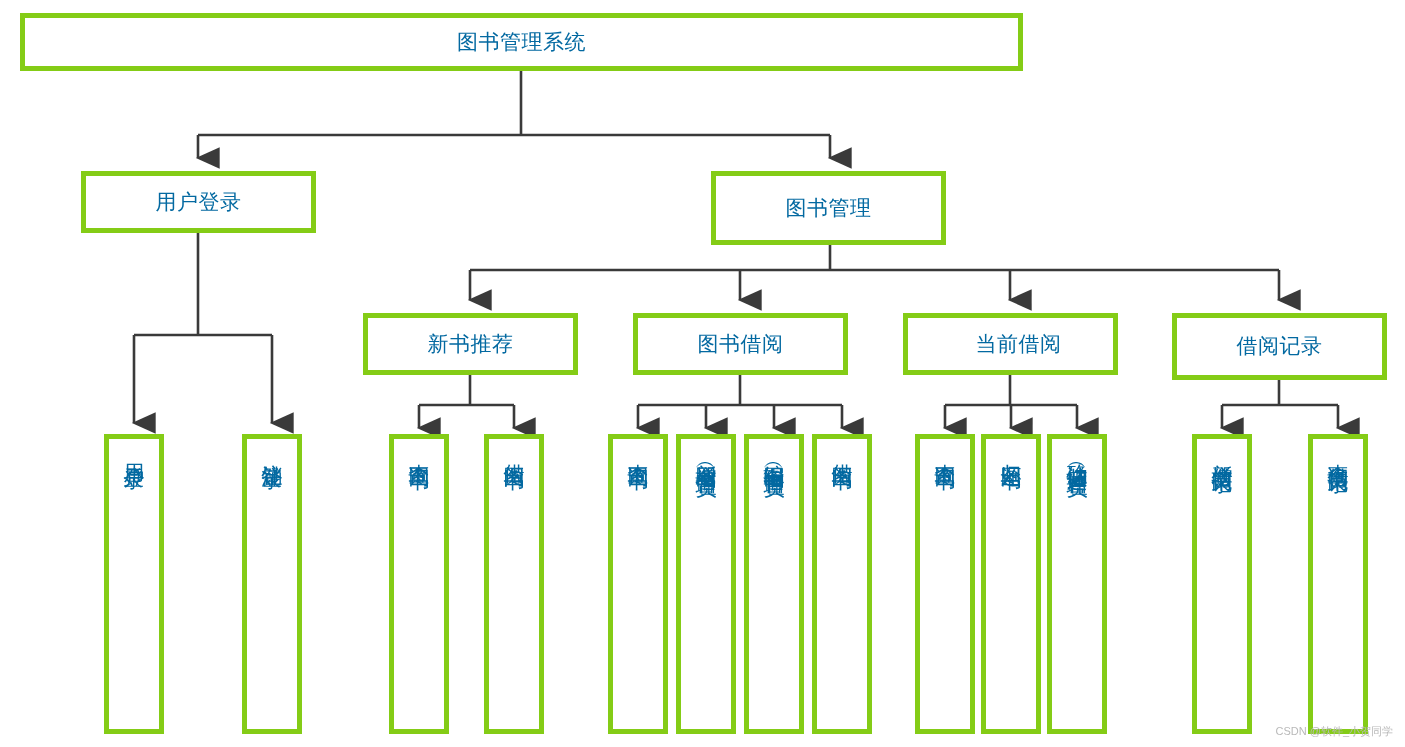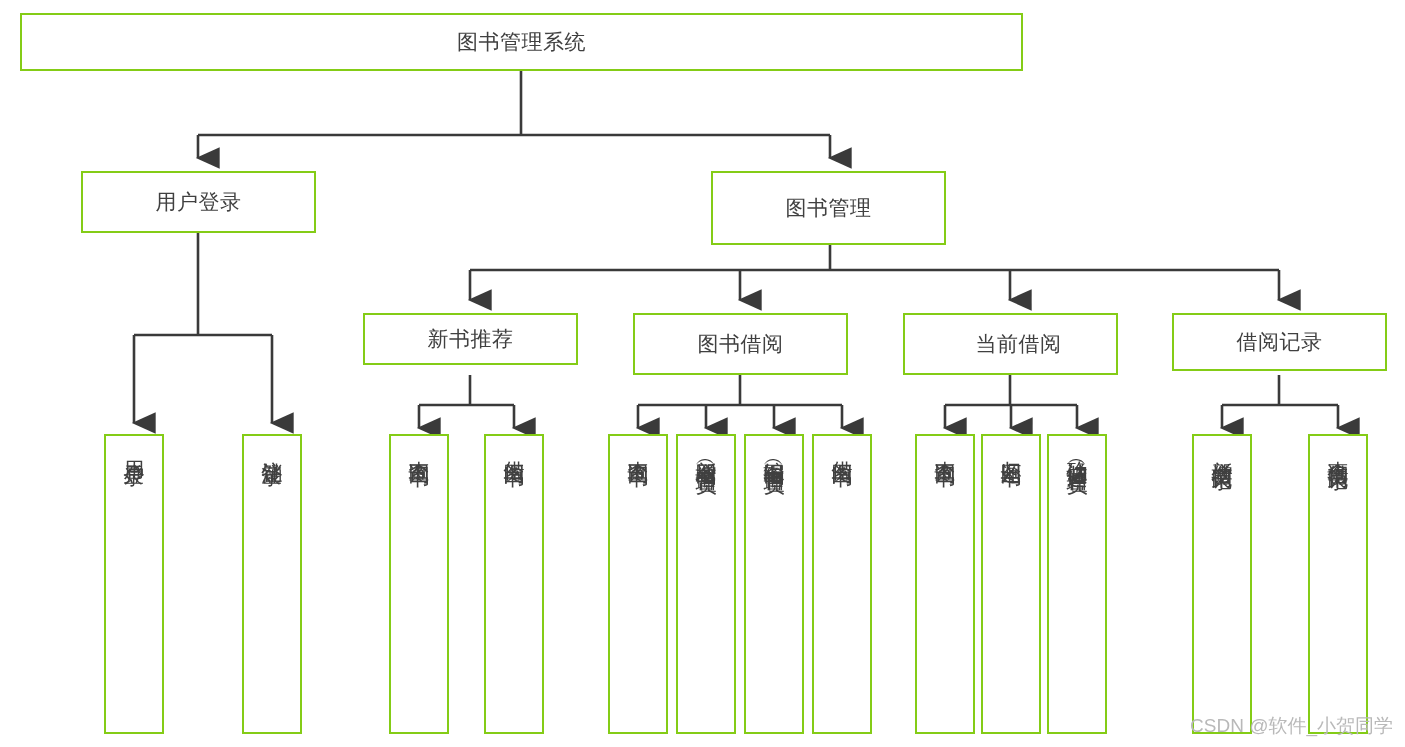--- a/index.html
+++ b/index.html
@@ -22,26 +22,26 @@
     position: absolute;
     left: 0;
     top: 0;
     width: 1405px;
     height: 747px;
     pointer-events: none;
   }
   .node {
     position: absolute;
     box-sizing: border-box;
-    border: 2px solid #84cc16;
+    border: 5px solid #84cc16;
     background: #ffffff;
     display: flex;
     align-items: center;
     justify-content: center;
-    color: #404040;
+    color: #0369a1;
     z-index: 2;
   }
   .node .label {
     display: block;
     text-align: center;
     line-height: 1.18;
     letter-spacing: 0.5px;
   }
   .node.h .label {
     font-size: 21px;
@@ -60,21 +60,21 @@
     text-orientation: upright;
     font-size: 21px;
     line-height: 1.05;
     letter-spacing: 2px;
     white-space: nowrap;
   }
   .watermark {
     position: absolute;
     right: 12px;
     bottom: 8px;
-    font-size: 19px;
+    font-size: 11px;
     color: #b9b9b9;
     z-index: 3;
     white-space: nowrap;
   }
 </style>
 </head>
 <body>
 
 <div id="canvas">
 
@@ -132,30 +132,30 @@
     <span class="label">图书管理系统</span>
   </div>
 
   <div class="node h" style="left:81px; top:171px; width:235px; height:62px;">
     <span class="label">用户登录</span>
   </div>
   <div class="node h" style="left:711px; top:171px; width:235px; height:74px;">
     <span class="label">图书管理</span>
   </div>
 
-  <div class="node h" style="left:363px; top:313px; width:215px; height:52px;">
+  <div class="node h" style="left:363px; top:313px; width:215px; height:62px;">
     <span class="label">新书推荐</span>
   </div>
   <div class="node h" style="left:633px; top:313px; width:215px; height:62px;">
     <span class="label">图书借阅</span>
   </div>
   <div class="node h" style="left:903px; top:313px; width:215px; height:62px;padding-left:16px;">
     <span class="label">当前借阅</span>
   </div>
-  <div class="node h" style="left:1172px; top:313px; width:215px; height:58px;">
+  <div class="node h" style="left:1172px; top:313px; width:215px; height:67px;">
     <span class="label">借阅记录</span>
   </div>
 
   <div class="node v" style="left:104px; top:434px; width:60px; height:300px;">
     <span class="label">用户登录</span>
   </div>
   <div class="node v" style="left:242px; top:434px; width:60px; height:300px;">
     <span class="label">注销登录</span>
   </div>
 

